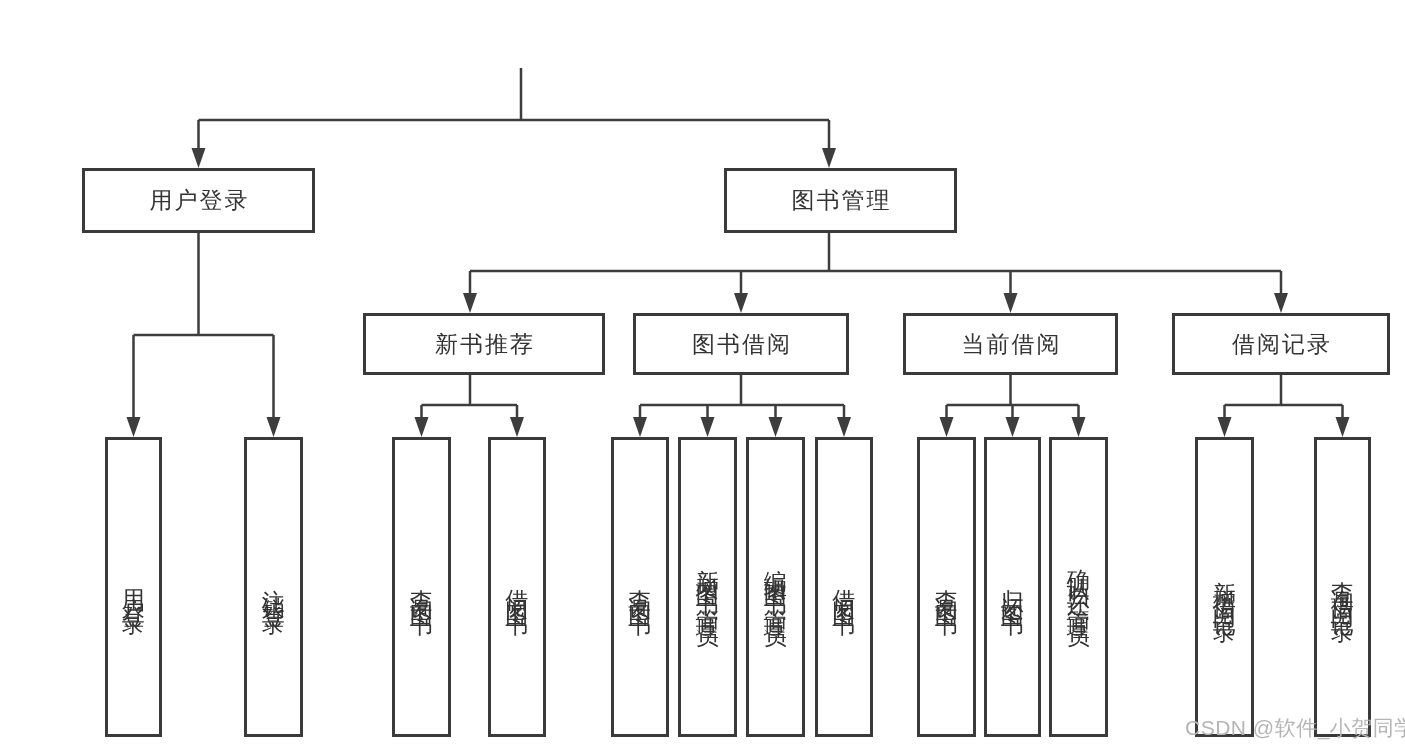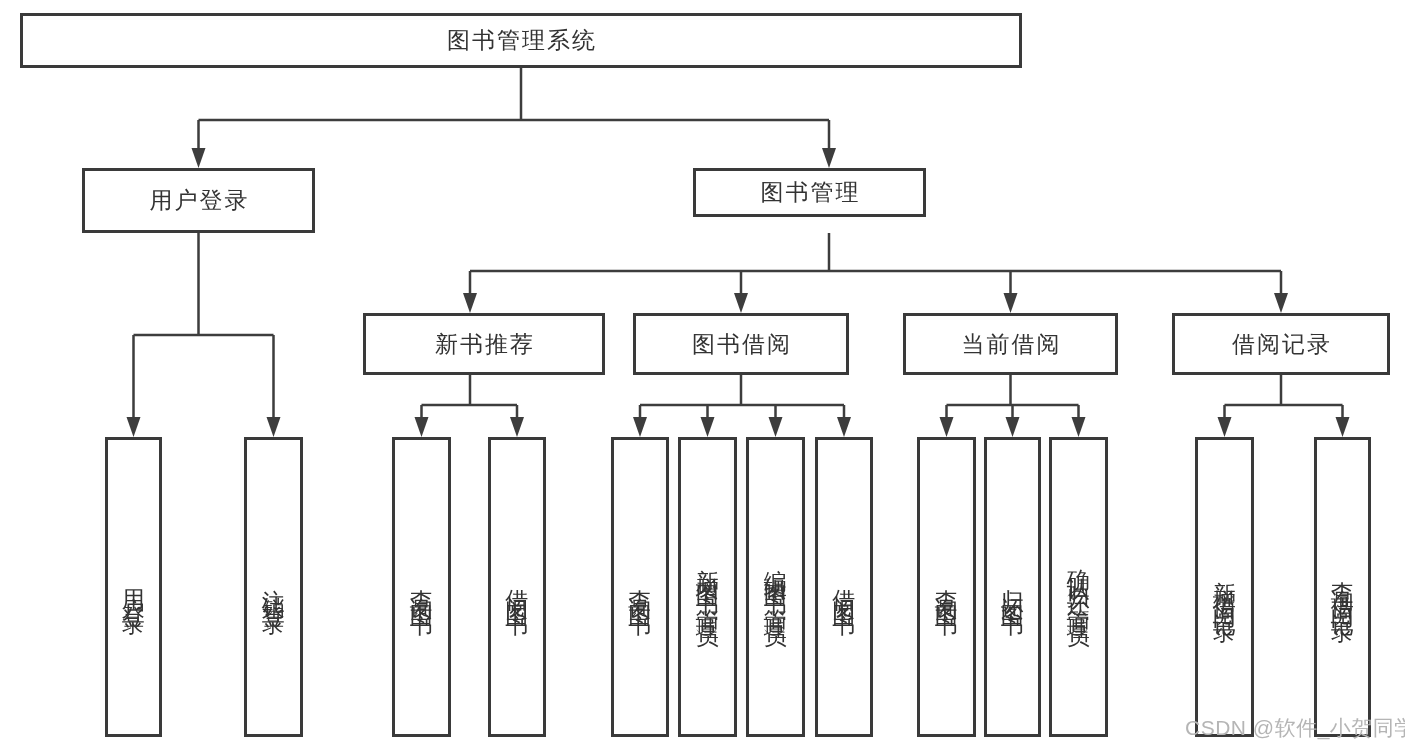--- a/index.html
+++ b/index.html
@@ -93,28 +93,25 @@
     <path d="M1010.5 375 V405 M946.5 405 H1078.5 M946.5 405 V417 M1012.5 405 V417 M1078.5 405 V417"></path>
     <polygon points="939.5,417 953.5,417 946.5,437"></polygon>
     <polygon points="1005.5,417 1019.5,417 1012.5,437"></polygon>
     <polygon points="1071.5,417 1085.5,417 1078.5,437"></polygon>
 
     <path d="M1281 375 V405 M1224.5 405 H1342.5 M1224.5 405 V417 M1342.5 405 V417"></path>
     <polygon points="1217.5,417 1231.5,417 1224.5,437"></polygon>
     <polygon points="1335.5,417 1349.5,417 1342.5,437"></polygon>
   </svg>
 
-  <div class="box h" style="left:20px;top:13px;width:1002px;height:55px">
-    <span class="lbl">图书管理系统</span>
-  </div>
 
   <div class="box h" style="left:82px;top:168px;width:233px;height:65px">
     <span class="lbl">用户登录</span>
   </div>
-  <div class="box h" style="left:693px;top:168px;width:233px;height:49px">
+  <div class="box h" style="left:724px;top:168px;width:233px;height:65px">
     <span class="lbl">图书管理</span>
   </div>
 
   <div class="box h" style="left:363px;top:313px;width:242px;height:62px">
     <span class="lbl">新书推荐</span>
   </div>
   <div class="box h" style="left:633px;top:313px;width:216px;height:62px">
     <span class="lbl">图书借阅</span>
   </div>
   <div class="box h" style="left:903px;top:313px;width:215px;height:62px">

